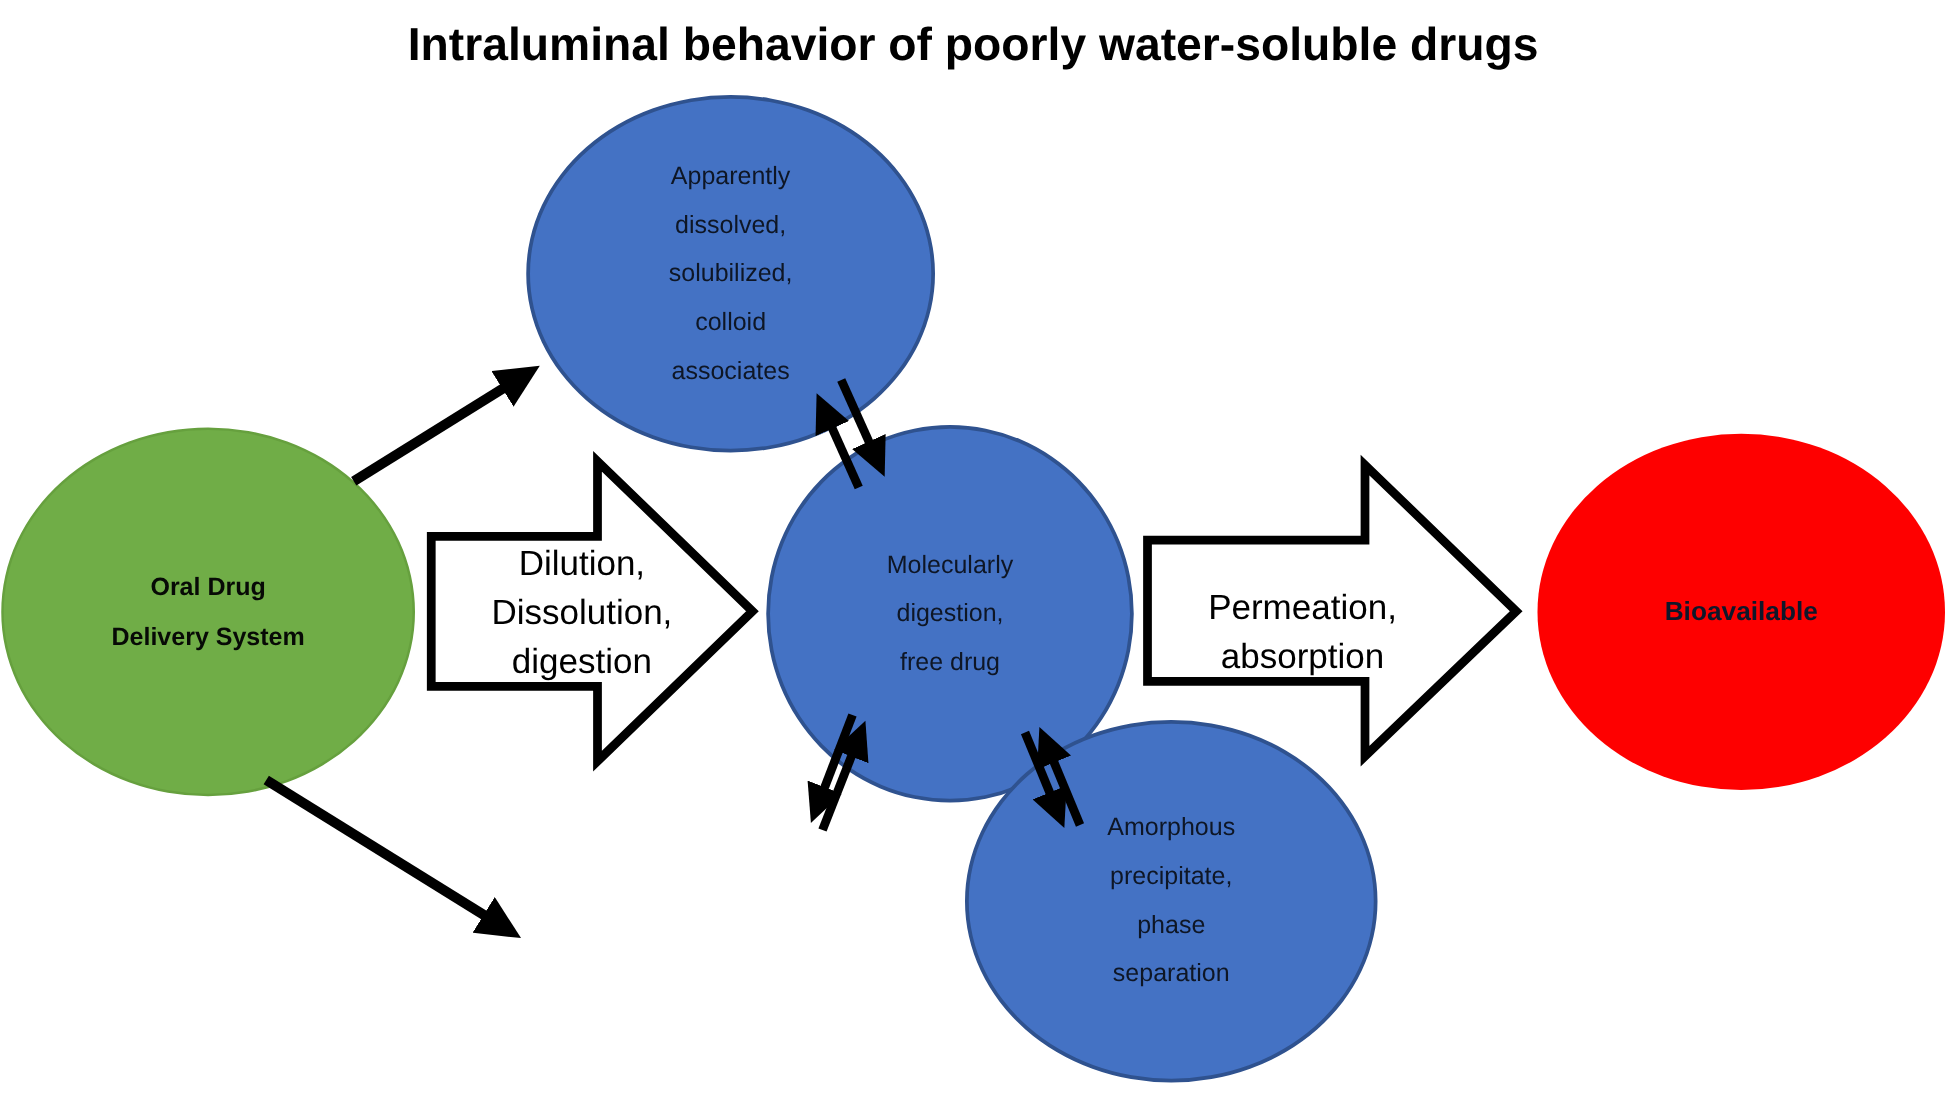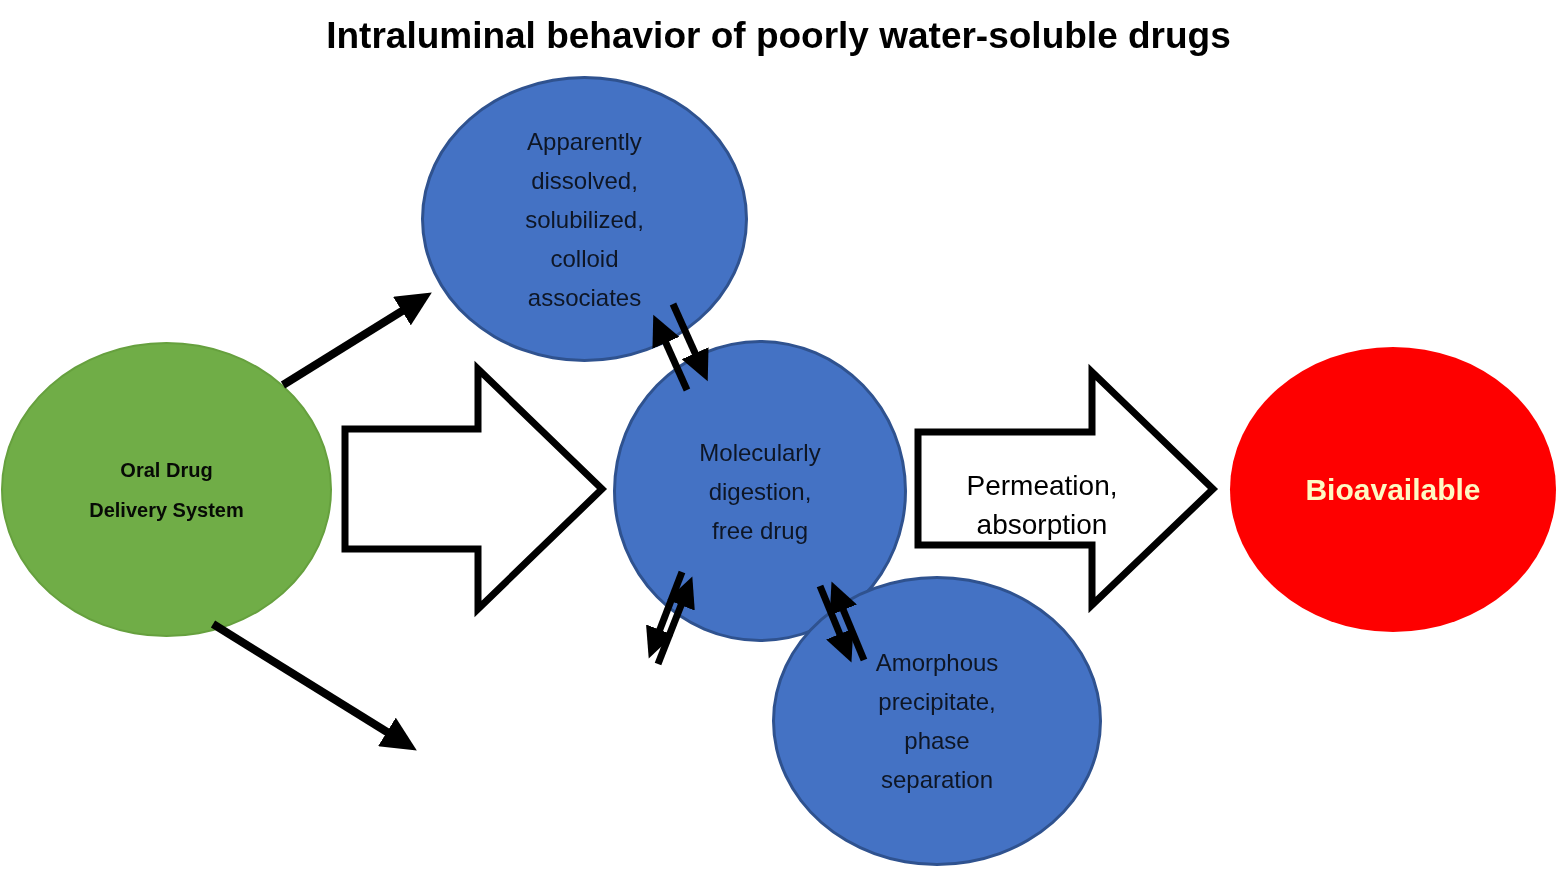--- a/index.html
+++ b/index.html
@@ -37,35 +37,35 @@
     box-sizing: border-box;
   }
   .node span {
     white-space: pre-line;
     display: block;
   }
   .node.blue {
     background: #4472C4;
     border: 3px solid #2F528F;
     color: #0e1625;
-    font-size: 24px;
+    font-size: 20px;
     line-height: 39px;
   }
   .node.green {
     background: #70AD47;
     border: 2px solid #66a03e;
     color: #070a06;
     font-size: 20px;
     line-height: 40px;
     font-weight: 700;
   }
   .node.red {
     background: #FE0000;
-    color: #fef9c3;
-    font-size: 30px;
+    color: #0f172a;
+    font-size: 21px;
     line-height: 40px;
     font-weight: 700;
   }
   #node-oral        { left: 1px;    top: 330px; width: 331px; height: 295px; }
   #node-apparently  { left: 421px;  top: 64px;  width: 327px; height: 286px; }
   #node-molecularly { left: 613px;  top: 328px; width: 294px; height: 302px; }
   #node-crystalline { left: 419px;  top: 599px; width: 332px; height: 284px; }
   #node-amorphous   { left: 772px;  top: 564px; width: 330px; height: 290px; }
   #node-bioavailable{ left: 1230px; top: 335px; width: 326px; height: 285px; }
 
@@ -159,18 +159,23 @@
 
     <g>
       <polygon points="345,417 478,417 478,357 602,477 478,597 478,537 345,537" fill="#ffffff" stroke="#000000" stroke-width="7" stroke-linejoin="miter"></polygon>
     </g>
 
     <g>
       <polygon points="918,420 1092,420 1092,360 1213,477 1092,593 1092,533 918,533" fill="#ffffff" stroke="#000000" stroke-width="7" stroke-linejoin="miter"></polygon>
     </g>
   </svg>
 
+  <div class="arrow-label" id="label-dilution">
+    <span>Dilution,
+Dissolution,
+digestion</span>
+  </div>
   <div class="arrow-label" id="label-permeation">
     <span>Permeation,
 absorption</span>
   </div>
 
 </div>
 
 </body></html>

